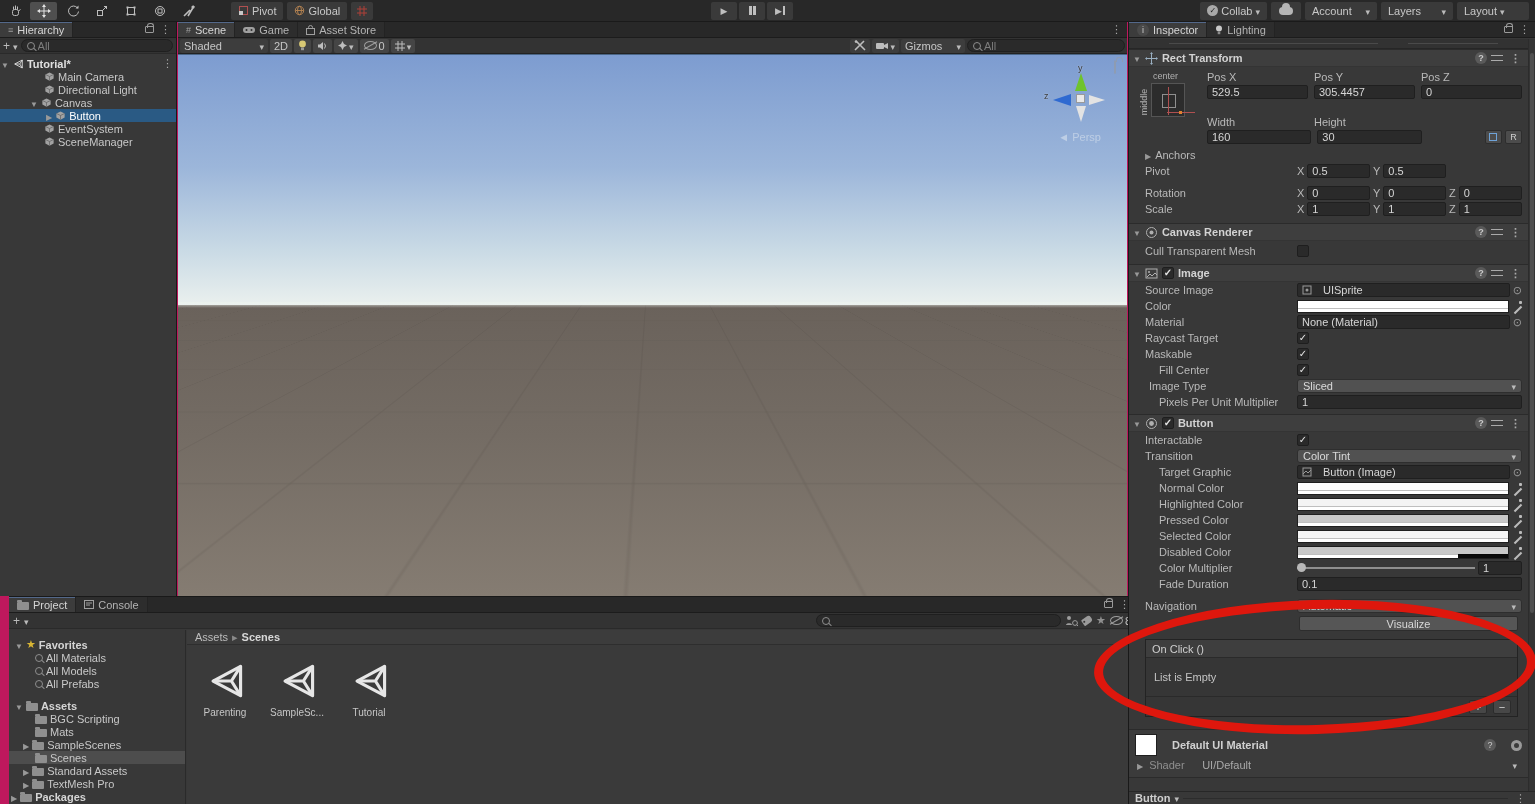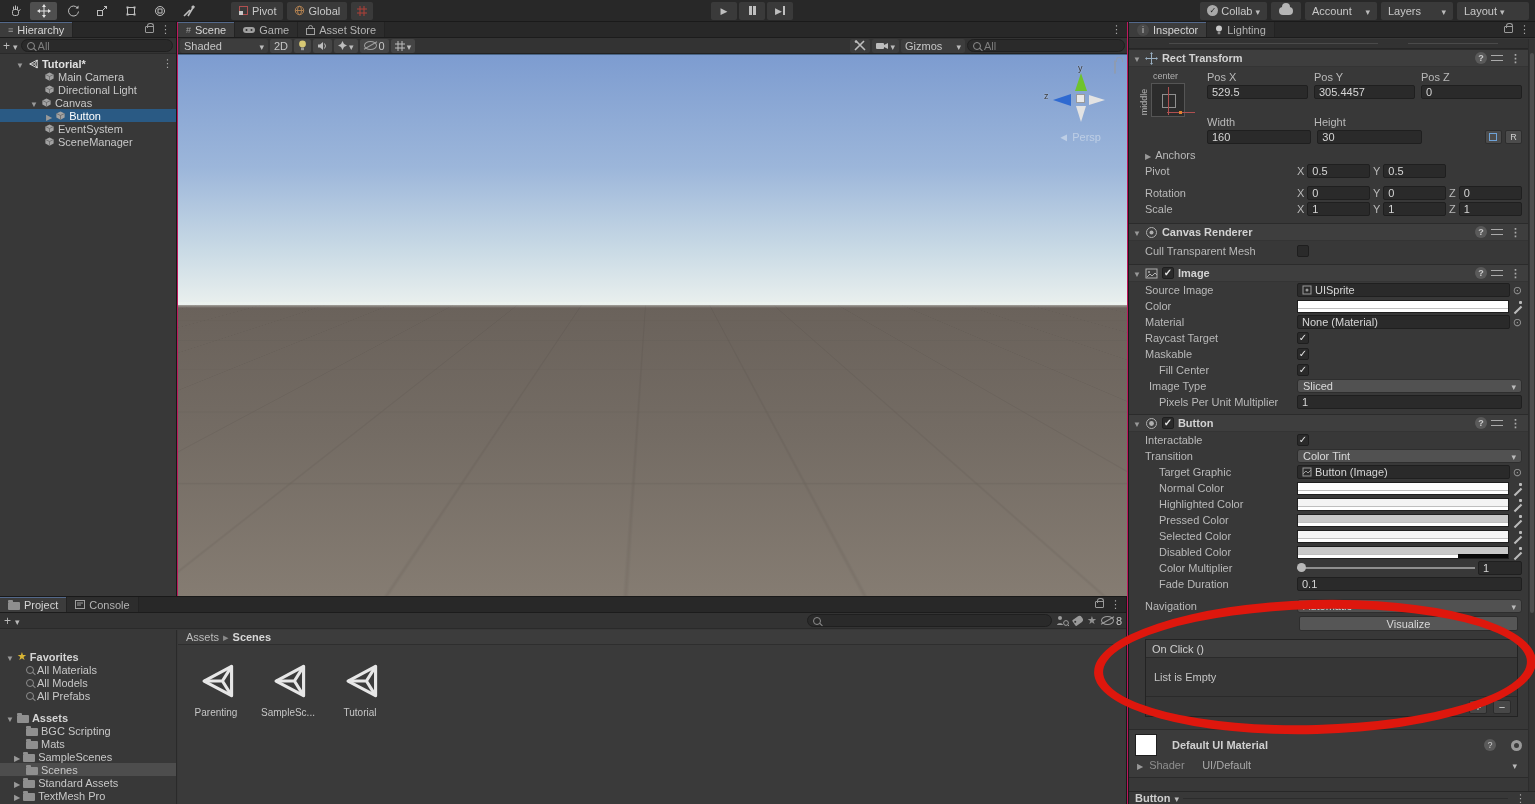--- a/index.html
+++ b/index.html
@@ -80,23 +80,23 @@
 .gz-center{position:absolute;left:25px;top:25px;width:9px;height:9px;background:#e9e9e9;border:1px solid #9a9a9a}
 .gz-up{position:absolute;left:24px;top:4px;width:0;height:0;border-left:6px solid transparent;border-right:6px solid transparent;border-bottom:18px solid #6fc32c}
 .gz-down{position:absolute;left:25px;top:37px;width:0;height:0;border-left:5px solid transparent;border-right:5px solid transparent;border-top:16px solid #e3e3e3}
 .gz-left{position:absolute;left:2px;top:25px;width:0;height:0;border-top:6px solid transparent;border-bottom:6px solid transparent;border-right:18px solid #2f6ad1}
 .gz-right{position:absolute;left:38px;top:26px;width:0;height:0;border-top:5px solid transparent;border-bottom:5px solid transparent;border-left:16px solid #e3e3e3}
 .gz-label{position:absolute;font-size:9px;color:#3a3a3a;text-shadow:0 0 2px rgba(255,255,255,.5)}
 #persp{position:absolute;right:26px;top:76px;color:#dfe7f0;opacity:.55;font-size:11px}
 #vp-lock{position:absolute;right:8px;top:6px;opacity:.55}
 
 
-#project{position:absolute;left:0;top:596px;width:1127px;height:208px;background:#383838;border-top:1px solid #191919;border-right:1px solid #191919}
+#project{position:absolute;left:9px;top:596px;width:1127px;height:208px;background:#383838;border-top:1px solid #191919;border-right:1px solid #191919}
 #ptool{height:16px;background:#333;border-bottom:1px solid #2a2a2a;display:flex;align-items:center;padding:0 4px;gap:4px}
-#ptree{position:absolute;left:0;top:33px;width:177px;bottom:0;border-right:1px solid #2a2a2a;padding-top:20px}
+#ptree{position:absolute;left:0;top:33px;width:177px;bottom:0;border-right:1px solid #2a2a2a;padding-top:8px}
 #pcontent{position:absolute;left:178px;top:33px;right:0;bottom:0;background:#3a3a3a}
 #crumbbar{height:15px;background:#3c3c3c;border-bottom:1px solid #2e2e2e;display:flex;align-items:center;gap:4px;padding:0 8px;color:#bdbdbd}
 .tiles{display:flex;gap:16px;padding:14px 0 0 10px}
 .tile{width:56px;display:flex;flex-direction:column;align-items:center;gap:4px}
 .tile .lbl{font-size:10px;color:#c6c6c6;white-space:nowrap}
 .ticon{width:44px;height:44px}
 .tagicon{width:10px;height:7px;background:#9a9a9a;border-radius:1px 3px 3px 1px;position:relative;transform:rotate(-35deg)}
 .tagicon::before{content:"";position:absolute;left:1px;top:2px;width:2px;height:2px;border-radius:50%;background:#333}
 .eyeoff{position:relative;width:13px;height:9px;border:1px solid #9d9d9d;border-radius:50%}
 .eyeoff::before{content:"";position:absolute;left:-2px;top:3px;width:15px;height:1px;background:#9d9d9d;transform:rotate(-30deg)}
@@ -112,21 +112,21 @@
 .chead{height:18px;display:flex;align-items:center;gap:4px;background:#3e3e3e;border-top:1px solid #2b2b2b;border-bottom:1px solid #343434;padding:0 4px;font-weight:bold;color:#d2d2d2}
 .chead .grow{flex:1}
 .cicon{width:13px;height:13px;display:flex;align-items:center;justify-content:center;color:#9fb6c8;font-size:10px}
 .irow{height:16px;display:flex;align-items:center;padding:0 6px 0 16px;gap:4px}
 .irow .lab{width:148px;flex:none;color:#b9b9b9;white-space:nowrap;overflow:hidden}
 .irow.sub{padding-left:30px}
 .irow.sub .lab{width:134px}
 .ival{flex:1;display:flex;align-items:center;gap:3px;min-width:0}
 .field{background:#2a2a2a;border:1px solid #1f1f1f;border-radius:2px;height:14px;line-height:13px;padding:0 4px;color:#d6d6d6;flex:1;white-space:nowrap;overflow:hidden}
 .dropdown{background:#515151;border:1px solid #2e2e2e;border-radius:3px;height:14px;display:flex;align-items:center;padding:0 5px;color:#dadada;flex:1;justify-content:space-between}
-.objfield{background:#2a2a2a;border:1px solid #1f1f1f;border-radius:2px;height:14px;display:flex;align-items:center;gap:3px;padding:0 4px;color:#d6d6d6;flex:1}
+.objfield{background:#2a2a2a;border:1px solid #1f1f1f;border-radius:2px;height:14px;display:flex;align-items:center;gap:11px;padding:0 4px;color:#d6d6d6;flex:1}
 .sw{flex:1;height:13px;background:#fff;position:relative;border:1px solid #1f1f1f}
 .sw::after{content:"";position:absolute;left:0;bottom:0;height:3px;width:100%;background:#fff;border-top:1px solid rgba(0,0,0,.25)}
 .sw.g95{background:#f4f4f4}.sw.g78{background:#c8c8c8}
 .sw.dis::after{background:linear-gradient(to right,#fff 76%,#0a0a0a 76%)}
 .eyedrop{width:10px;height:12px;position:relative}
 .eyedrop::before{content:"";position:absolute;left:1px;bottom:1px;width:10px;height:2px;background:#bbb;transform:rotate(-45deg)}
 .eyedrop::after{content:"";position:absolute;right:0;top:1px;width:3px;height:3px;background:#bbb;border-radius:1px}
 .minibtn{width:17px;height:14px;background:#4c4c4c;border:1px solid #2d2d2d;border-radius:2px;display:flex;align-items:center;justify-content:center;color:#cfcfcf;font-size:9px}
 .bluebox{width:8px;height:8px;border:1px solid #6fa3d8}
 
@@ -311,21 +311,21 @@
     </div>
     <div class="paneltools">
       <span class="plus"></span>
         <span class="ddarrow"></span>
       <div class="searchbox" style="flex:1">
           <span class="mag"></span>
           <input placeholder="All" style="">
         </div>
     </div>
     <div style="padding-top:3px">
-      <div class="trow" style="padding-left:16px">
+      <div class="trow" style="padding-left:1px">
         <span class="fold"></span>
         <svg class="sceneicon" width="12" height="12">
             <use href="#ulogo"></use>
           </svg>
         <b style="color:#e0e0e0">Tutorial*</b>
         <span style="flex:1"></span>
           <span class="kebab"></span>
       </div>
       <div class="trow" style="padding-left:44px">
           <svg class="cube" width="11" height="11">

